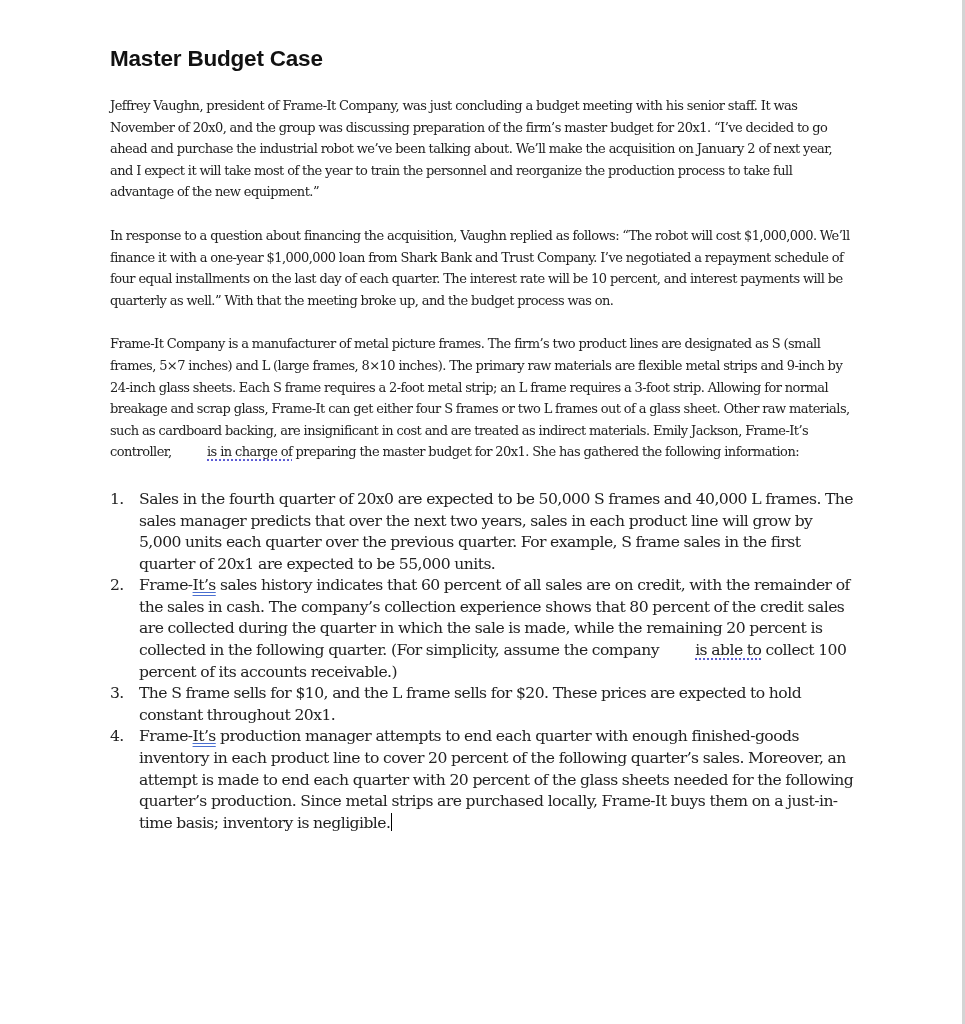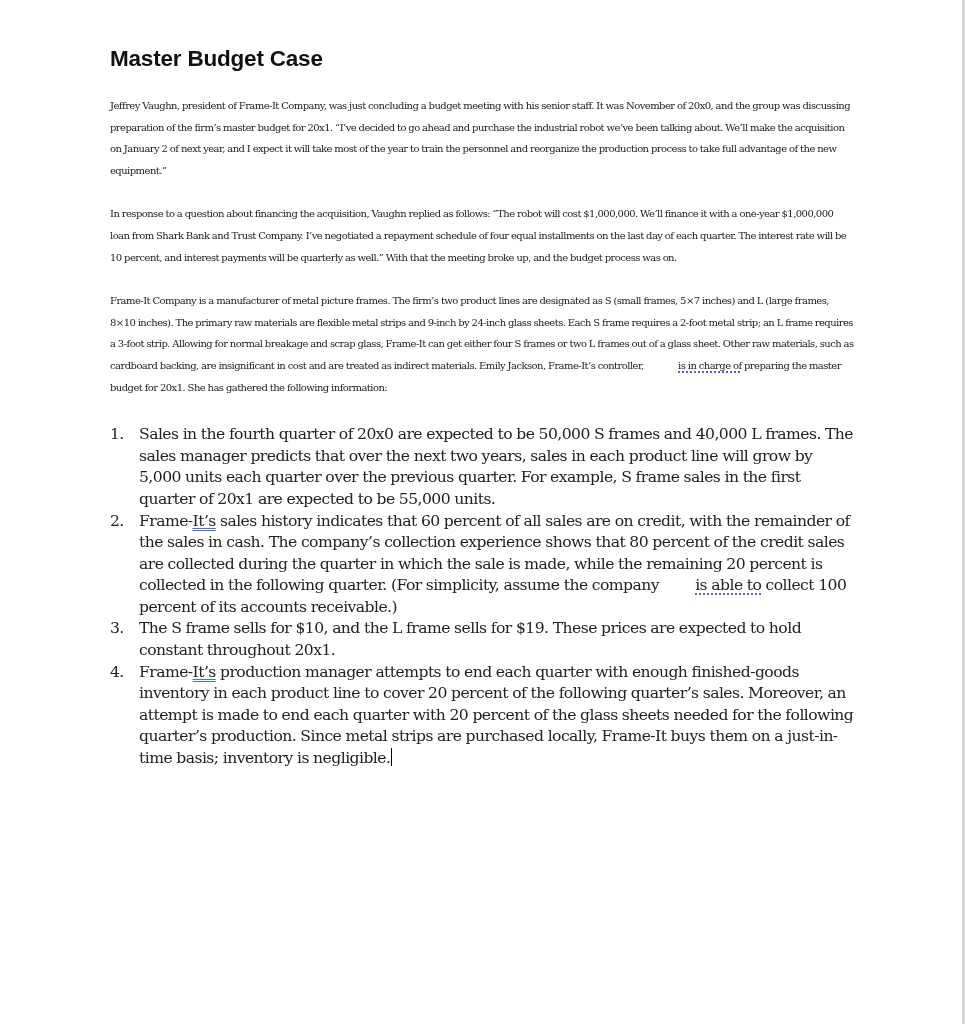--- a/index.html
+++ b/index.html
@@ -39,21 +39,21 @@
     .title {
       font-family: "Liberation Sans", sans-serif;
       font-size: 22.5px;
       color: #111111;
       margin: 0 0 21px 0;
       letter-spacing: -0.2px;
       line-height: 30px;
     }
     .para {
       font-family: "DejaVu Serif", serif;
-      font-size: 10px;
+      font-size: 13px;
       line-height: 21.6px;
       margin: 0 0 22px 0;
       letter-spacing: -0.55px;
       word-spacing: -0.2px;
     }
     .para.p1 { margin-bottom: 22px; }
     .para.p2 { margin-bottom: 22px; }
     .para.p3 { margin-bottom: 26px; }
     .list {
       list-style: none;
@@ -110,21 +110,21 @@
       <li class="list-item">
         <span class="list-num">1.</span>
         <span>Sales in the fourth quarter of 20x0 are expected to be 50,000 S frames and 40,000 L frames. The sales manager predicts that over the next two years, sales in each product line will grow by 5,000 units each quarter over the previous quarter. For example, S frame sales in the first quarter of 20x1 are expected to be 55,000 units.</span>
       </li>
       <li class="list-item">
         <span class="list-num">2.</span>
         <span>Frame-</span><span class="spell-underline">It’s</span><span> sales history indicates that 60 percent of all sales are on credit, with the remainder of the sales in cash. The company’s collection experience shows that 80 percent of the credit sales are collected during the quarter in which the sale is made, while the remaining 20 percent is collected in the following quarter. (For simplicity, assume the company </span><span class="grammar-underline">is able to</span><span> collect 100 percent of its accounts receivable.)</span>
       </li>
       <li class="list-item">
         <span class="list-num">3.</span>
-        <span>The S frame sells for $10, and the L frame sells for $19. These prices are expected to hold constant throughout 20x1.</span>
+        <span>The S frame sells for $10, and the L frame sells for $20. These prices are expected to hold constant throughout 20x1.</span>
       </li>
       <li class="list-item">
         <span class="list-num">4.</span>
         <span>Frame-</span><span class="spell-underline">It’s</span><span> production manager attempts to end each quarter with enough finished-goods inventory in each product line to cover 20 percent of the following quarter’s sales. Moreover, an attempt is made to end each quarter with 20 percent of the glass sheets needed for the following quarter’s production. Since metal strips are purchased locally, Frame-It buys them on a just-in-time basis; inventory is negligible.</span><span class="caret"></span>
       </li>
     </ol>
   </div>
 </div>
 <div class="page-edge"></div>
 

